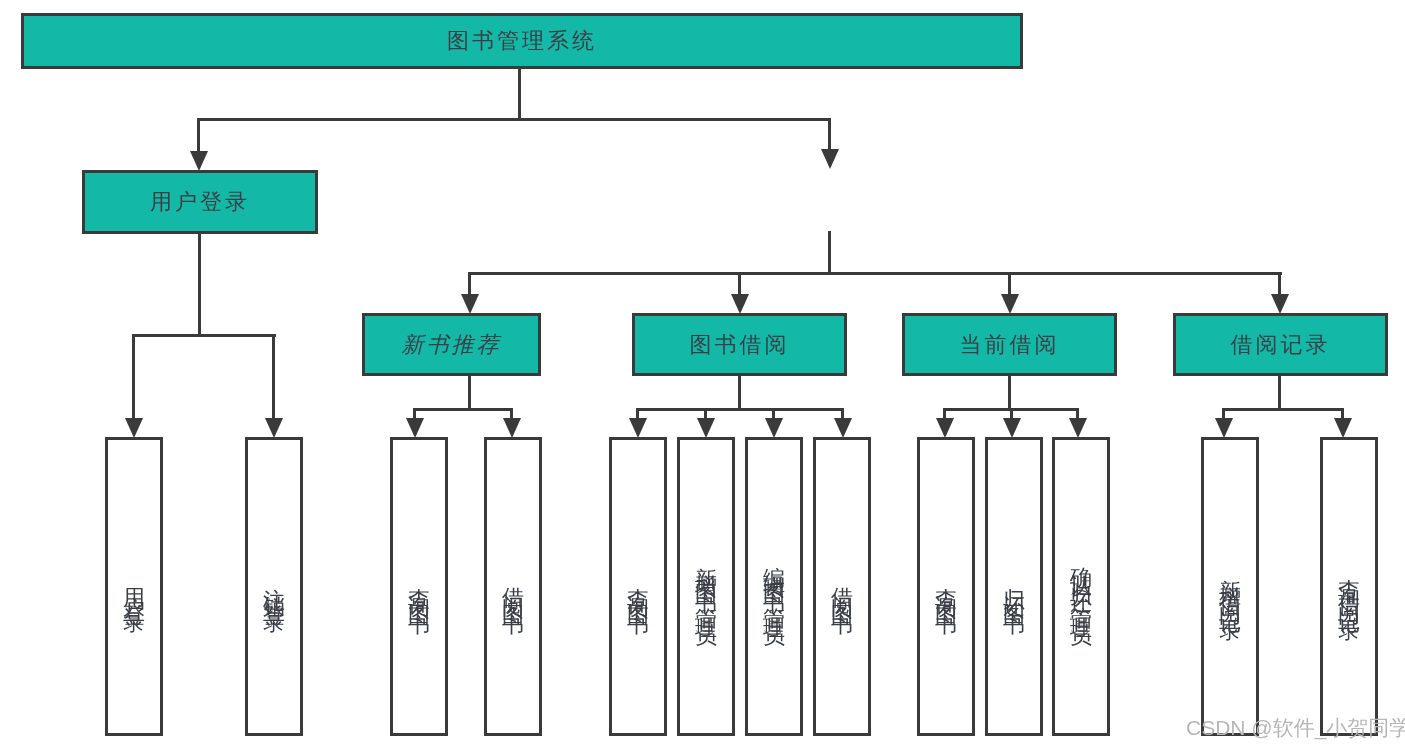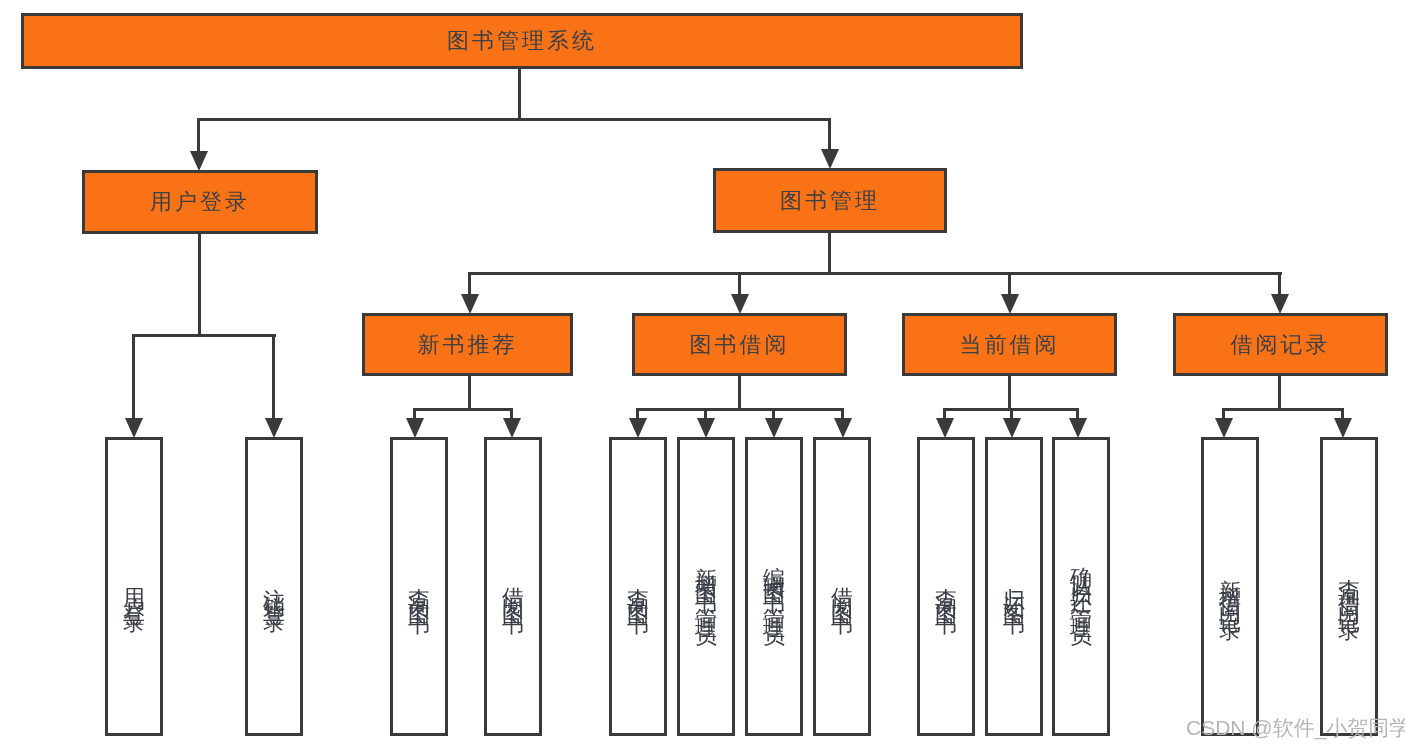--- a/index.html
+++ b/index.html
@@ -13,21 +13,21 @@
     position:relative;
     width:1405px;height:747px;
     background:#fff;
     overflow:hidden;
   }
   
   .node{
     position:absolute;
     box-sizing:border-box;
     border:3px solid var(--line);
-    background:#f97316;
+    background:#14b8a6;
     display:flex;align-items:center;justify-content:center;
     color:var(--text);
     font-size:22px;
     letter-spacing:3px;
     white-space:nowrap;
   }
   .vnode{
     position:absolute;
     box-sizing:border-box;
     border:3px solid var(--line);
@@ -66,41 +66,40 @@
   <div class="node" style="left:21px;top:13px;width:1002px;height:56px;">图书管理系统</div>
 
   <div class="v" style="left:518px;top:67px;height:53px;"></div>
   <div class="h" style="left:197px;top:118px;width:634px;"></div>
   <div class="v" style="left:197px;top:118px;height:36px;"></div>
   <div class="arrow" style="left:190px;top:151px;"></div>
   <div class="v" style="left:828px;top:118px;height:34px;"></div>
   <div class="arrow" style="left:821px;top:149px;"></div>
 
   <div class="node" style="left:82px;top:170px;width:236px;height:64px;">用户登录</div>
-  <div class="node" style="left:713px;top:168px;width:234px;height:65px;">图书管理</div>
 
   <div class="v" style="left:198px;top:232px;height:105px;"></div>
   <div class="h" style="left:132px;top:334px;width:144px;"></div>
   <div class="v" style="left:132px;top:334px;height:86px;"></div>
   <div class="arrow" style="left:125px;top:418px;"></div>
   <div class="v" style="left:272px;top:334px;height:86px;"></div>
   <div class="arrow" style="left:265px;top:418px;"></div>
 
   <div class="v" style="left:828px;top:231px;height:44px;"></div>
   <div class="h" style="left:468px;top:272px;width:814px;"></div>
   <div class="v" style="left:468px;top:272px;height:24px;"></div>
   <div class="arrow" style="left:461px;top:294px;"></div>
   <div class="v" style="left:738px;top:272px;height:24px;"></div>
   <div class="arrow" style="left:731px;top:294px;"></div>
   <div class="v" style="left:1008px;top:272px;height:24px;"></div>
   <div class="arrow" style="left:1001px;top:294px;"></div>
   <div class="v" style="left:1278px;top:272px;height:24px;"></div>
   <div class="arrow" style="left:1271px;top:294px;"></div>
 
-  <div class="node" style="left:362px;top:313px;width:211px;height:63px;">新书推荐</div>
+  <div class="node" style="left:362px;top:313px;width:179px;height:63px;font-style:italic;">新书推荐</div>
   <div class="node" style="left:902px;top:313px;width:215px;height:63px;">当前借阅</div>
   <div class="node" style="left:632px;top:313px;width:215px;height:63px;">图书借阅</div>
   <div class="node" style="left:1173px;top:313px;width:215px;height:63px;">借阅记录</div>
 
   <div class="v" style="left:468px;top:374px;height:36px;"></div>
   <div class="h" style="left:413px;top:408px;width:100px;"></div>
   <div class="v" style="left:413px;top:408px;height:12px;"></div>
   <div class="arrow" style="left:406px;top:418px;"></div>
   <div class="v" style="left:510px;top:408px;height:12px;"></div>
   <div class="arrow" style="left:503px;top:418px;"></div>

